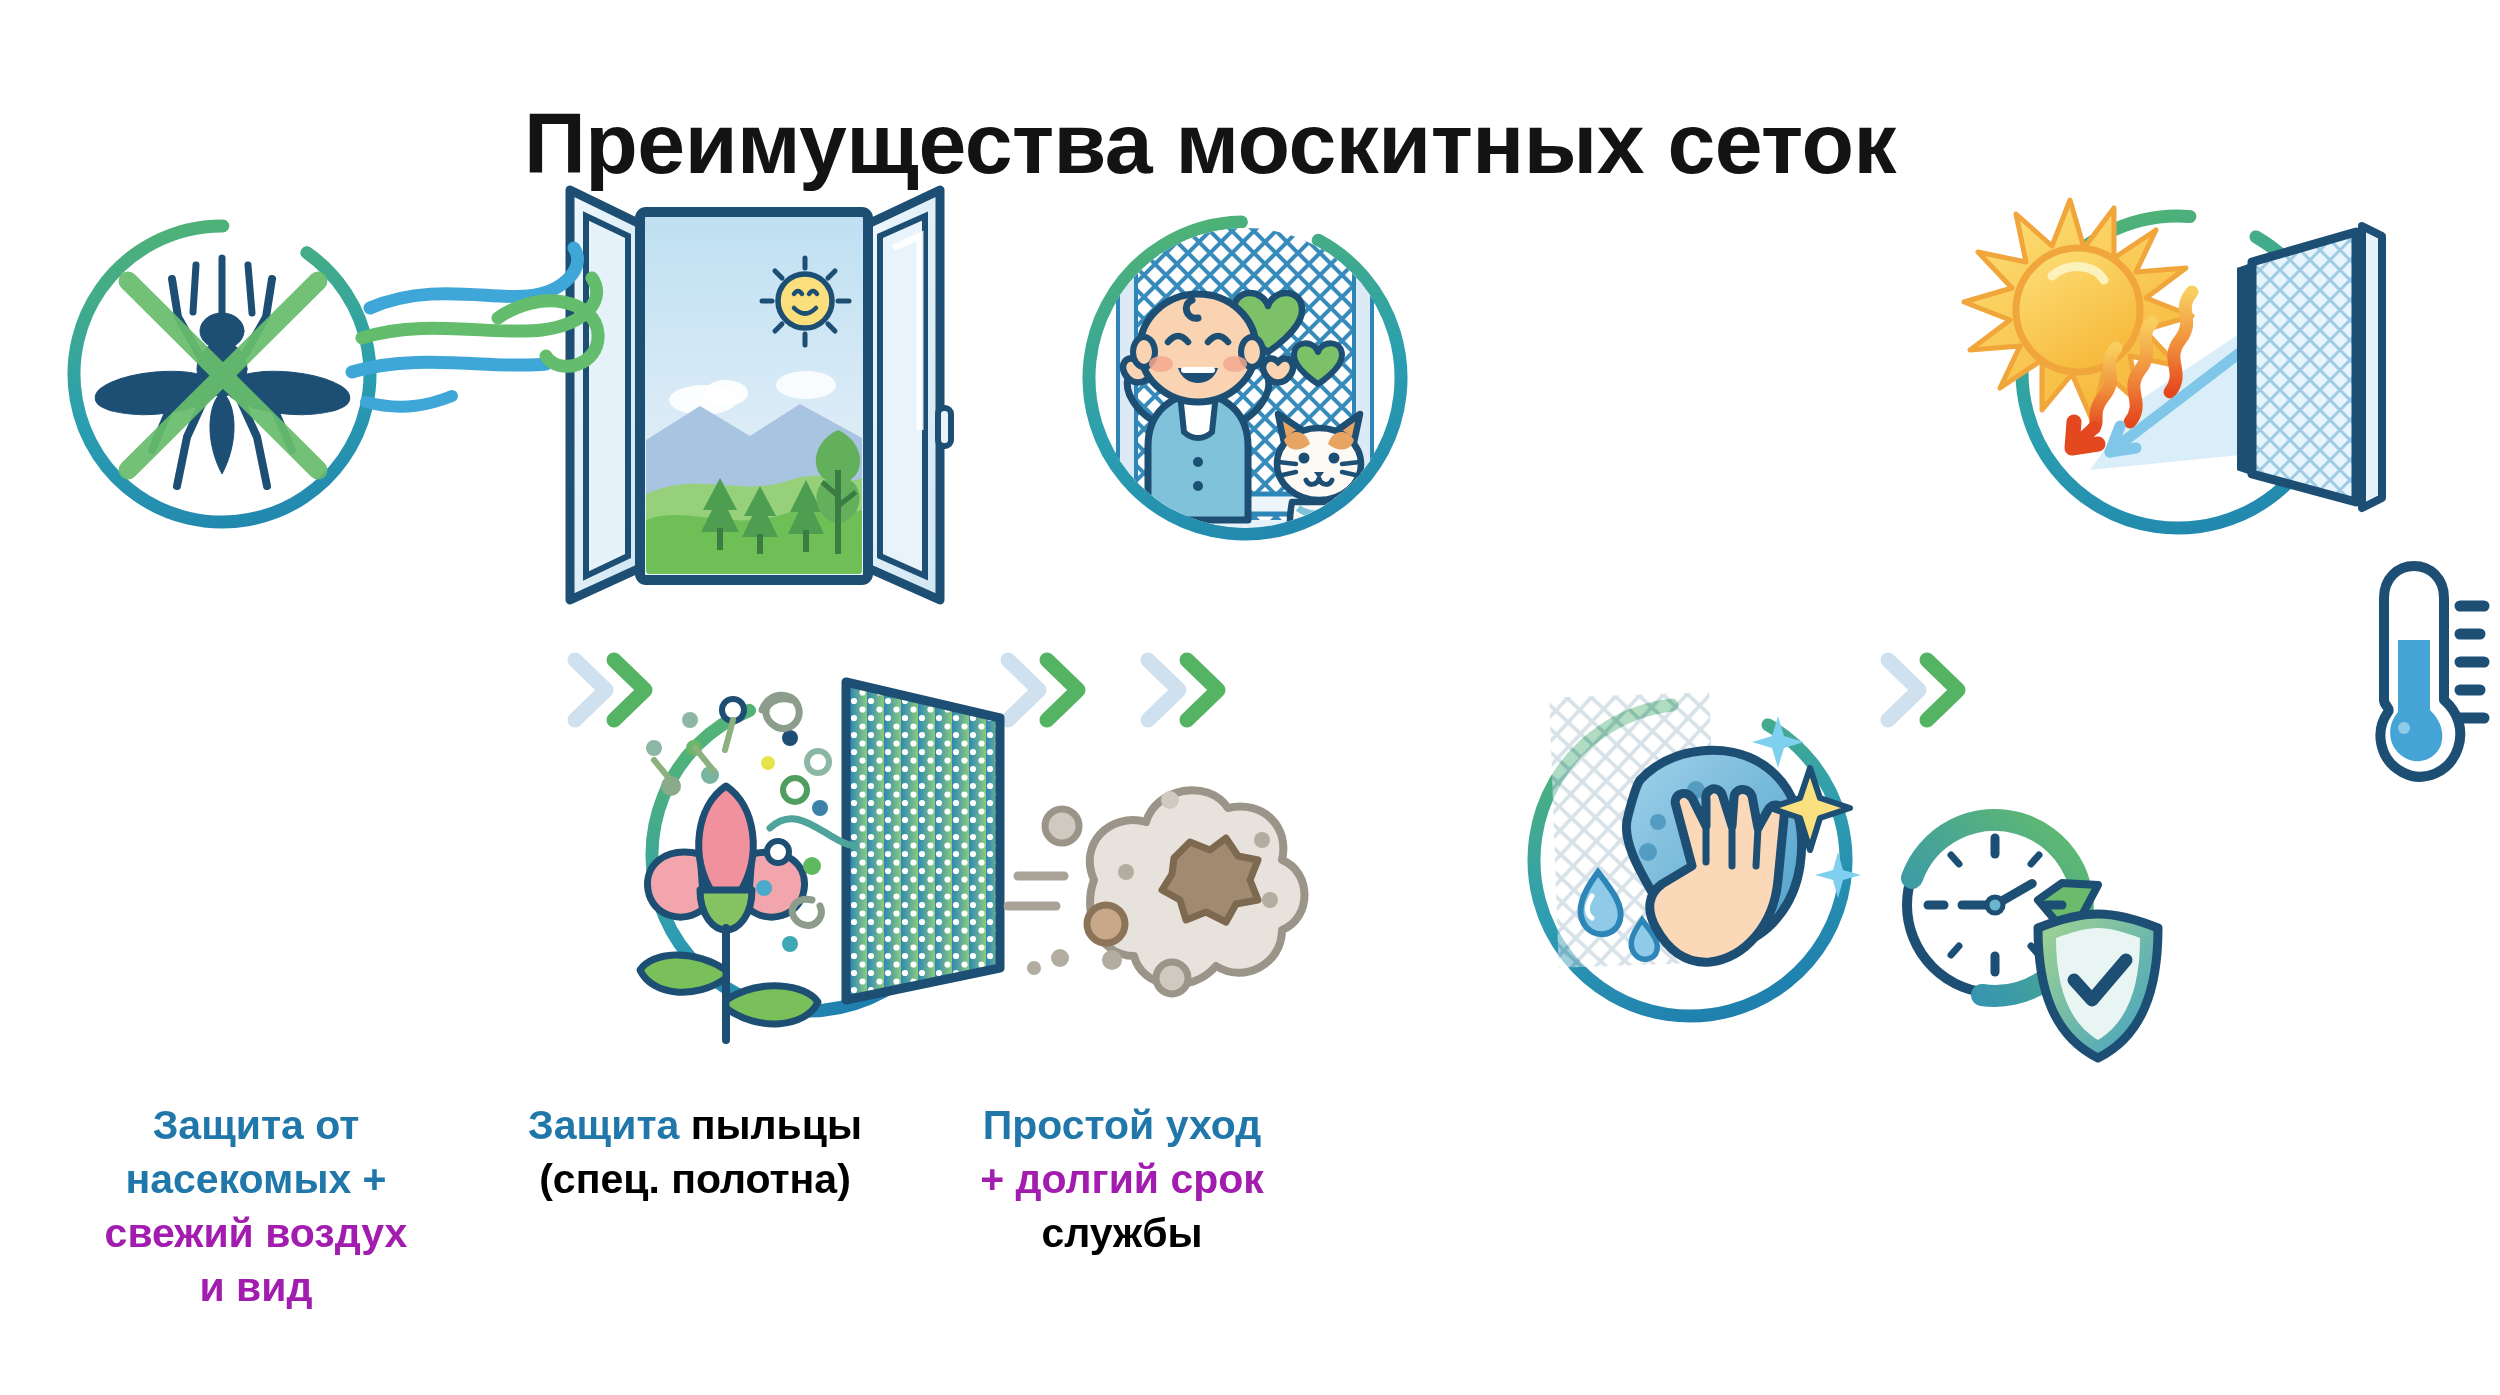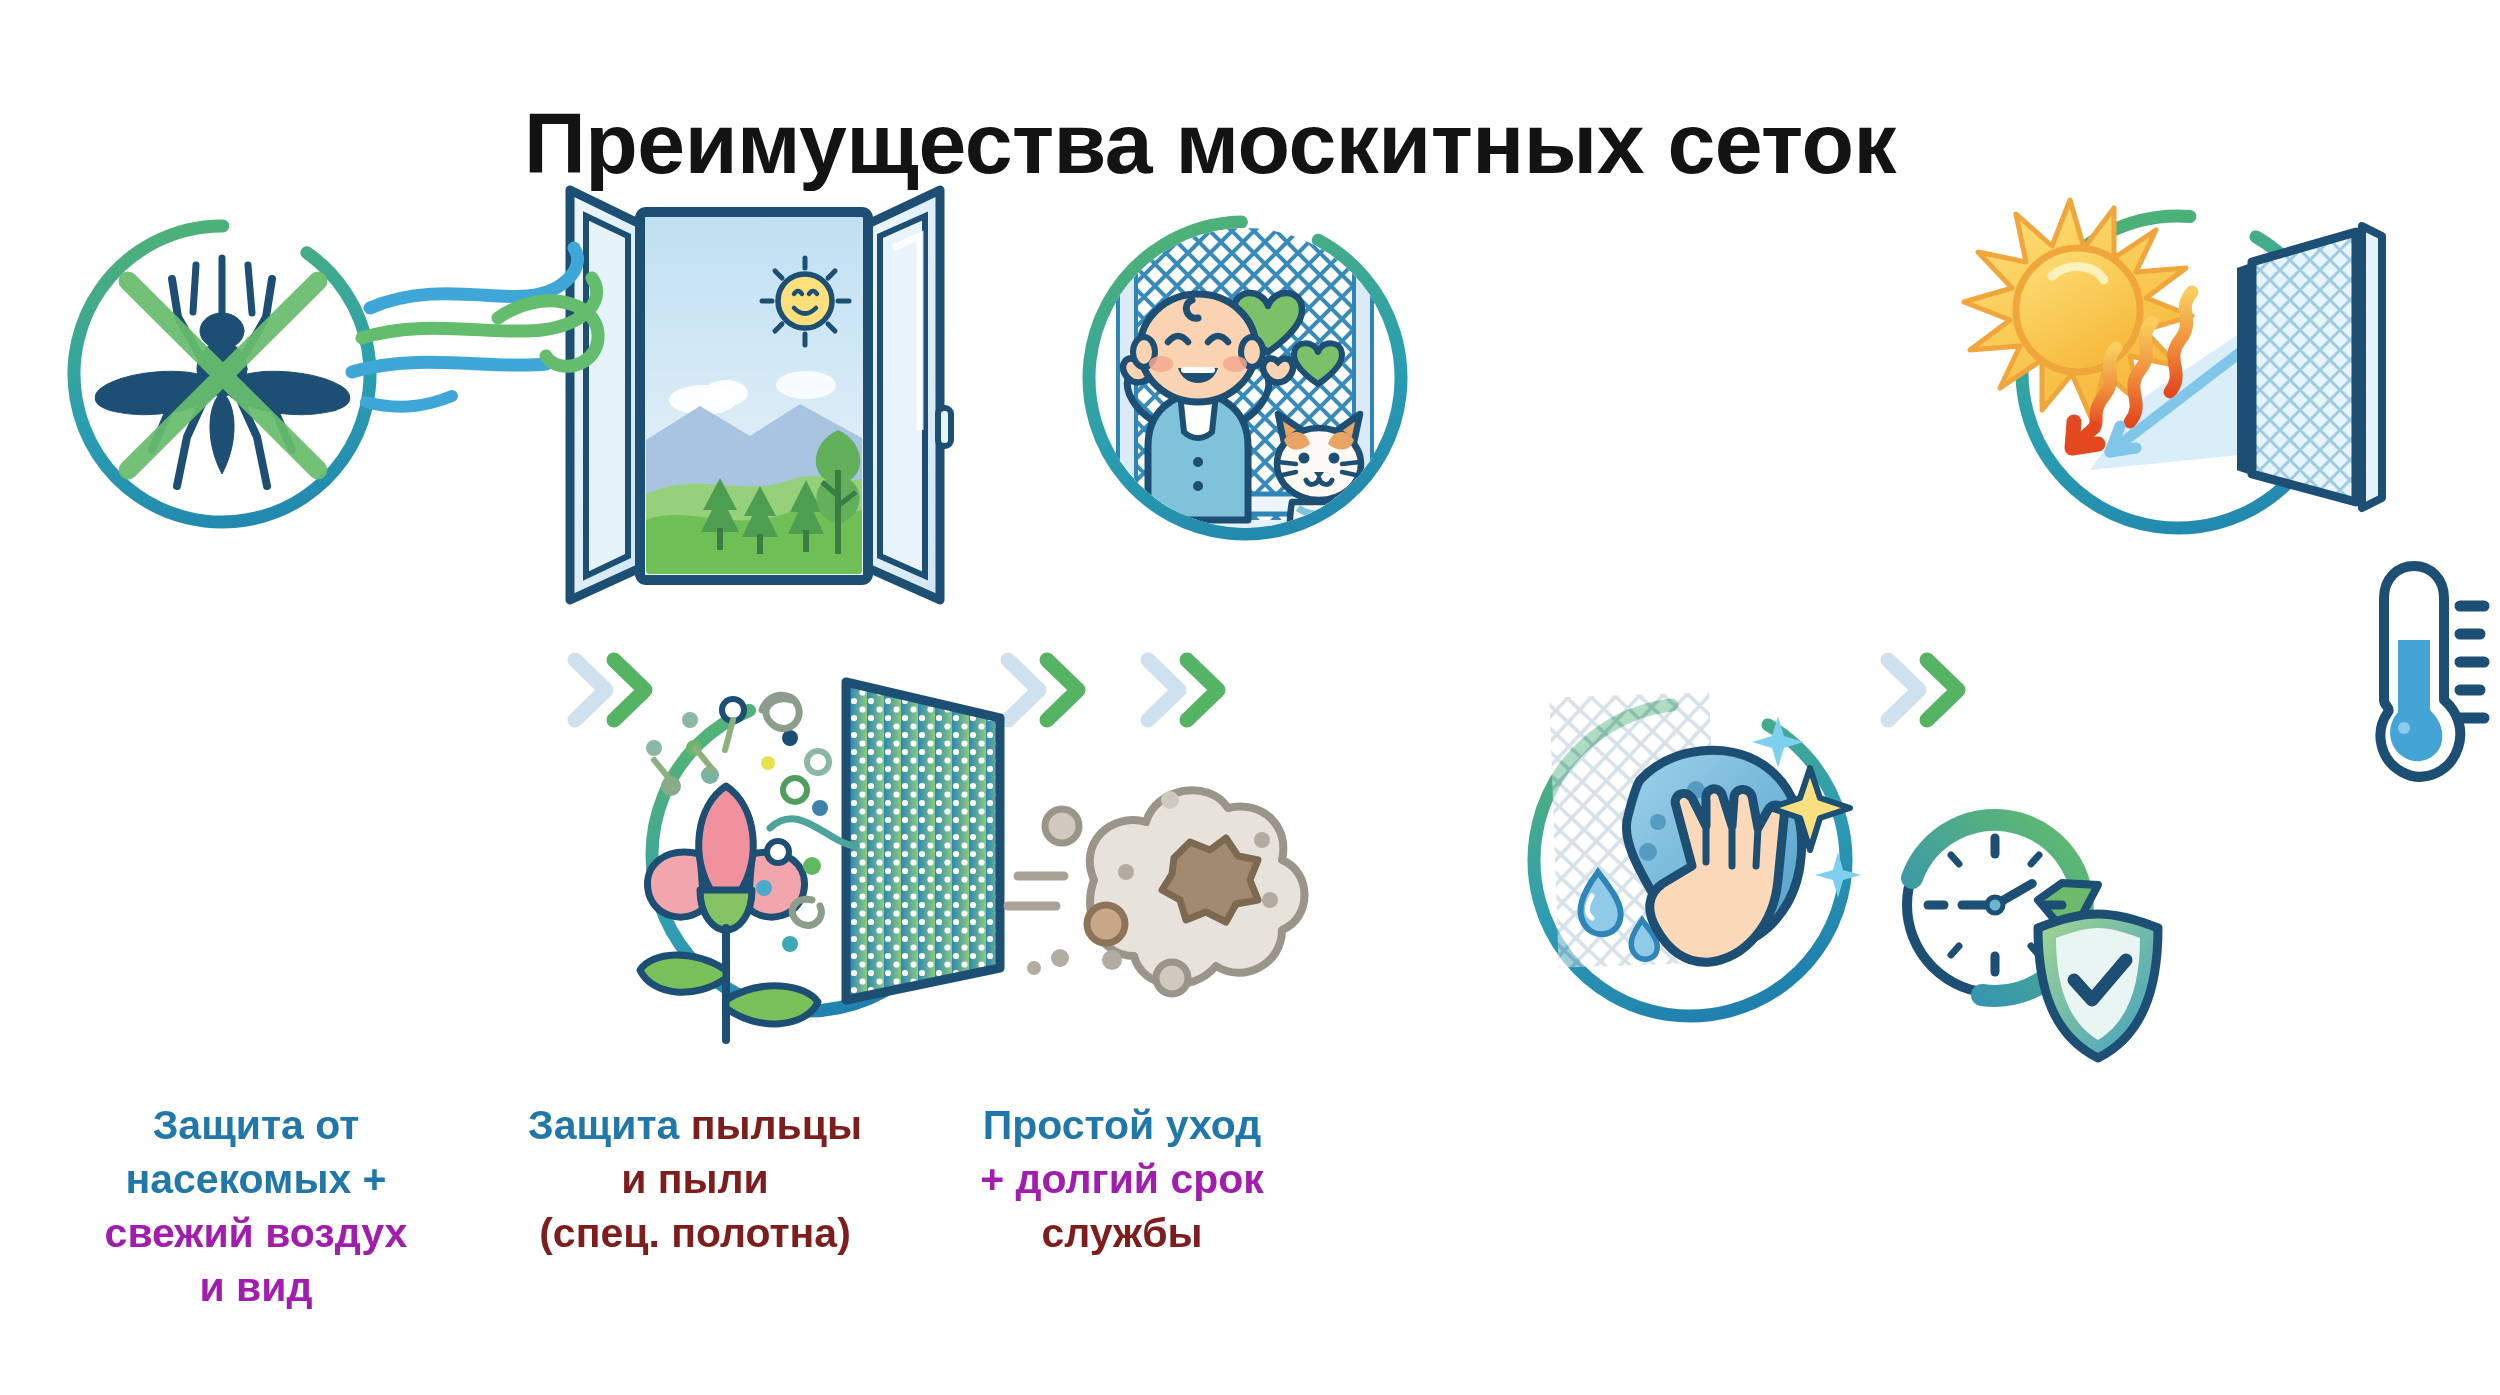--- a/index.html
+++ b/index.html
@@ -29,21 +29,21 @@
   .cap{
     text-align:center;
     font-size:41px;
     font-weight:700;
     line-height:1.32;
     color:#141414;
   }
   .cap span{display:inline;}
   .c-blue{color:#2077a9;}
   .c-green{color:#a21caf;}
-  .c-dark{color:#7f1d1d;}
+  .c-dark{color:#000000;}
   svg{display:block;}
   .svgwrap{position:absolute;left:0;top:0;}
 </style>
 </head>
 <body>
 
 <div id="stage">
 
   <div id="title">Преимущества москитных сеток</div>
 
@@ -496,21 +496,20 @@
   <div class="captions">
     <div class="cap" style="width:440px;margin-left:8px;">
       <div><span class="c-blue">Защита от</span></div>
       <div><span class="c-blue">насекомых +</span></div>
       <div><span class="c-green">свежий воздух</span></div>
       <div><span class="c-green">и вид</span></div>
     </div>
 
     <div class="cap" style="width:430px;margin-left:4px;">
       <div><span class="c-blue">Защита </span><span class="c-dark">пыльцы</span></div>
-      <div><span class="c-dark">и пыли</span></div>
       <div><span class="c-dark">(спец. полотна)</span></div>
     </div>
 
 
     <div class="cap" style="width:420px;margin-left:2px;">
       <div><span class="c-blue">Простой уход</span></div>
       <div><span class="c-green">+ долгий срок</span></div>
       <div><span class="c-dark">службы</span></div>
     </div>
 

